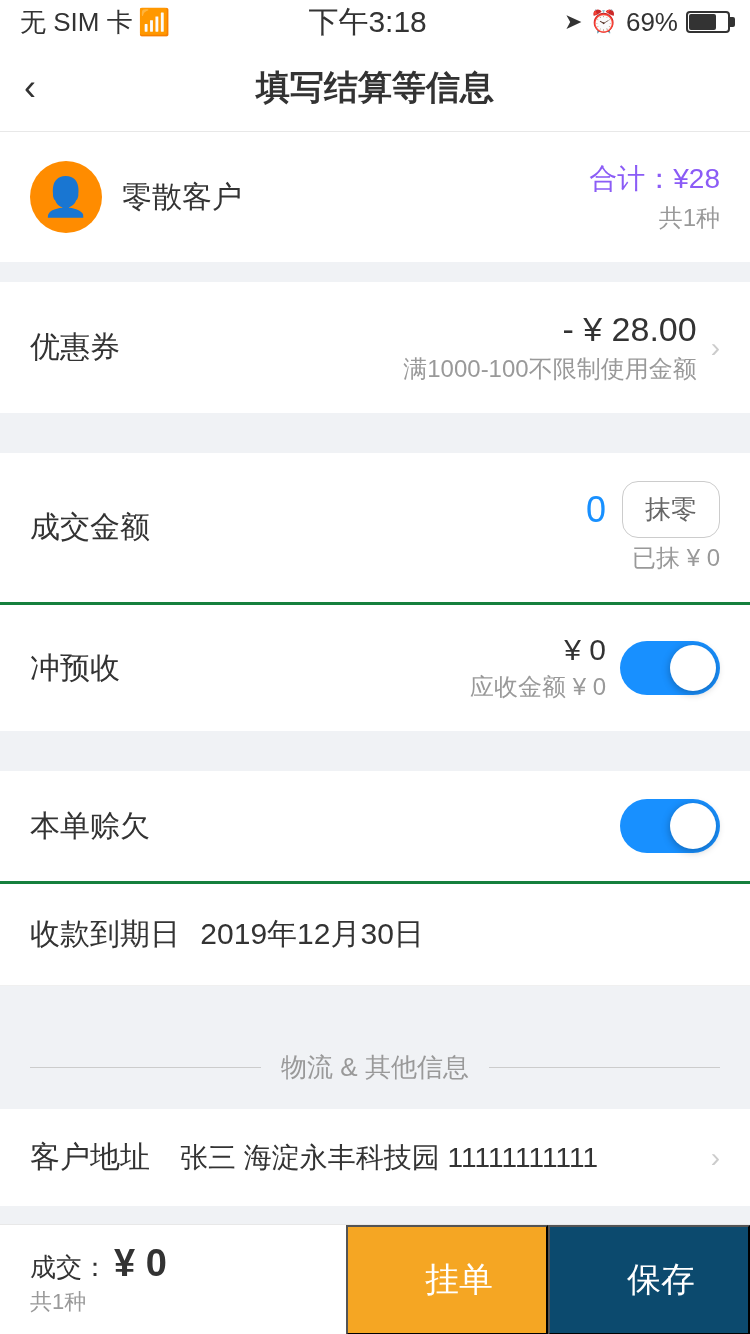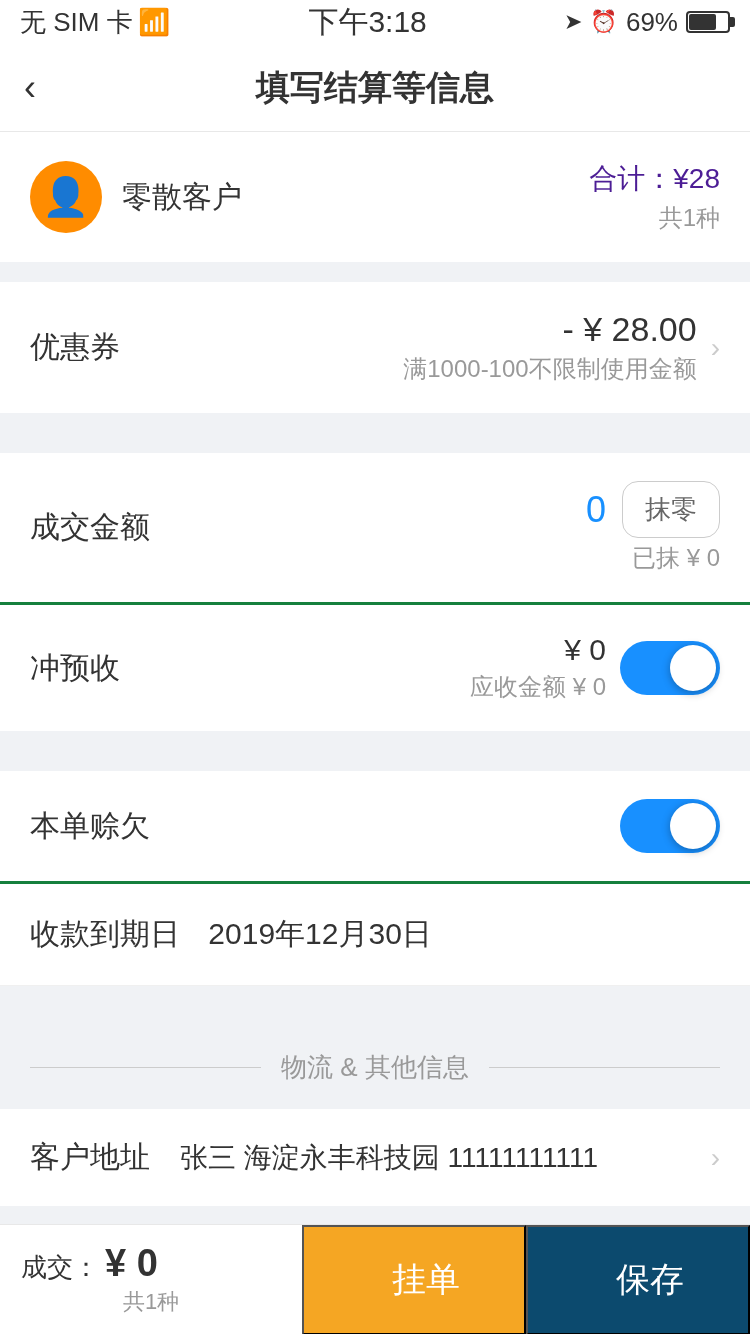--- a/index.html
+++ b/index.html
@@ -102,21 +102,21 @@
     }
     .avatar {
       width: 72px; height: 72px;
       border-radius: 50%;
       background: #ff8c00;
       display: flex; align-items: center; justify-content: center;
     }
     .avatar-icon { font-size: 38px; color: #fff; }
     .customer-name { font-size: 30px; color: #333; }
     .customer-right { text-align: right; }
-    .total-label { font-size: 28px; color: #4c1d95; text-align: right; }
+    .total-label { font-size: 28px; color: #8b5cf6; text-align: right; }
     .total-count { font-size: 24px; color: #999; margin-top: 4px; }
 
     
     .row-item {
       background: #fff;
       padding: 28px 30px;
       display: flex;
       align-items: center;
       justify-content: space-between;
       min-height: 90px;
@@ -211,28 +211,27 @@
       bottom: 0; left: 0;
       width: 750px;
       height: 110px;
       display: flex;
       align-items: center;
       background: #fff;
       border-top: 1px solid #e8e8e8;
     }
     .bottom-summary {
       flex: 1;
-      padding: 0 21px;
-      text-align: center;
+      padding: 0 30px;
     }
     .bottom-summary-amount { font-size: 38px; font-weight: 600; color: #333; }
     .bottom-summary-count { font-size: 22px; color: #999; margin-top: 2px; }
     .bottom-btn {
       height: 110px;
-      width: 224px;
+      width: 202px;
       display: flex; align-items: center; justify-content: center;
       font-size: 34px;
       font-weight: 500;
       color: #fff;
       cursor: pointer;
       padding-left: 24px;
     }
     .btn-hold { background: #f5a623; }
     .btn-save { background: #0c4a6e; }
 
@@ -339,21 +338,21 @@
       <span class="row-label">本单赊欠</span>
       <div class="row-right">
         <div class="toggle on">
           <div class="toggle-knob"></div>
         </div>
       </div>
     </div>
 
     <div class="due-date-row">
       <span>收款到期日</span>
-      <span style="margin-left: 20px;">2019年12月30日</span>
+      <span style="margin-left: 12px;">2019年12月30日</span>
     </div>
   </div>
 
   <div class="section-divider"></div>
 
   <div class="logistics-header">
     <div class="logistics-line"></div>
     <span class="logistics-text">物流 &amp; 其他信息</span>
     <div class="logistics-line"></div>
   </div>

